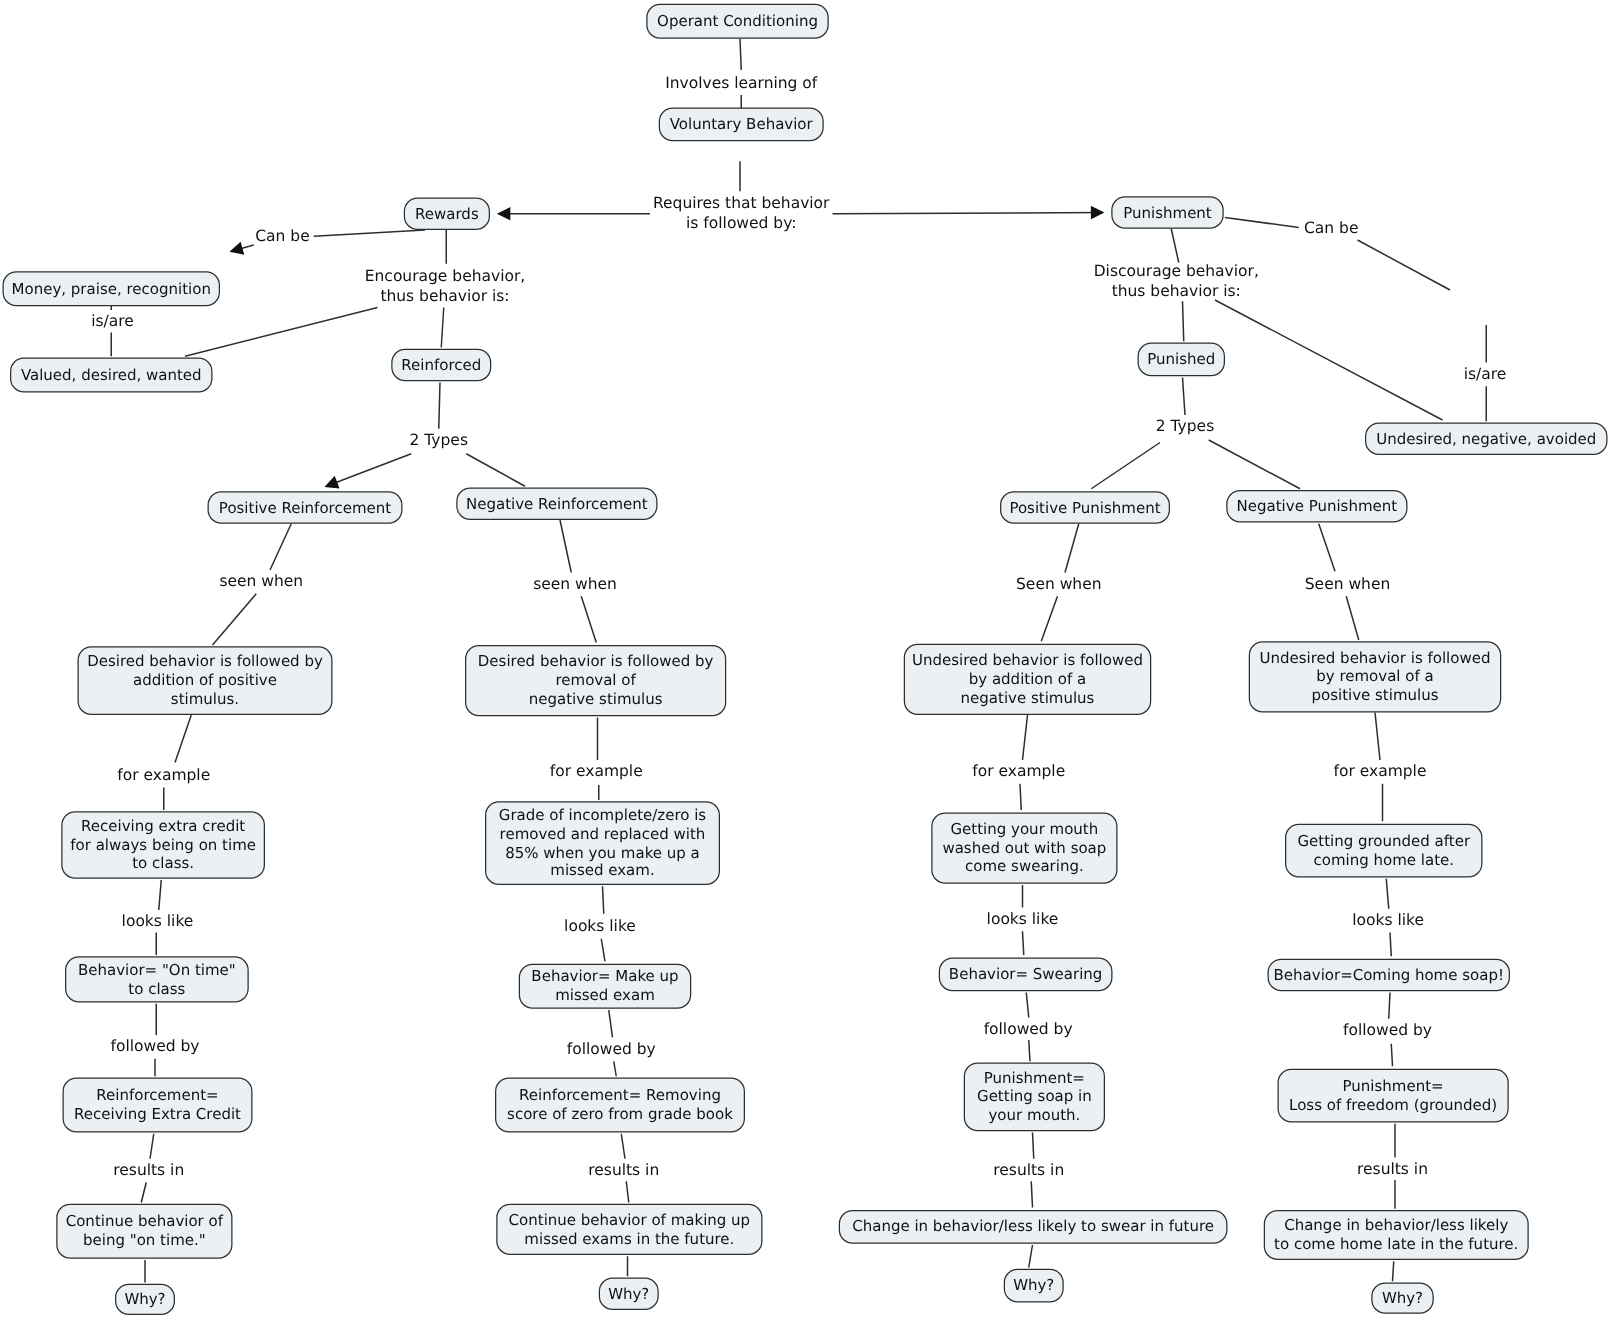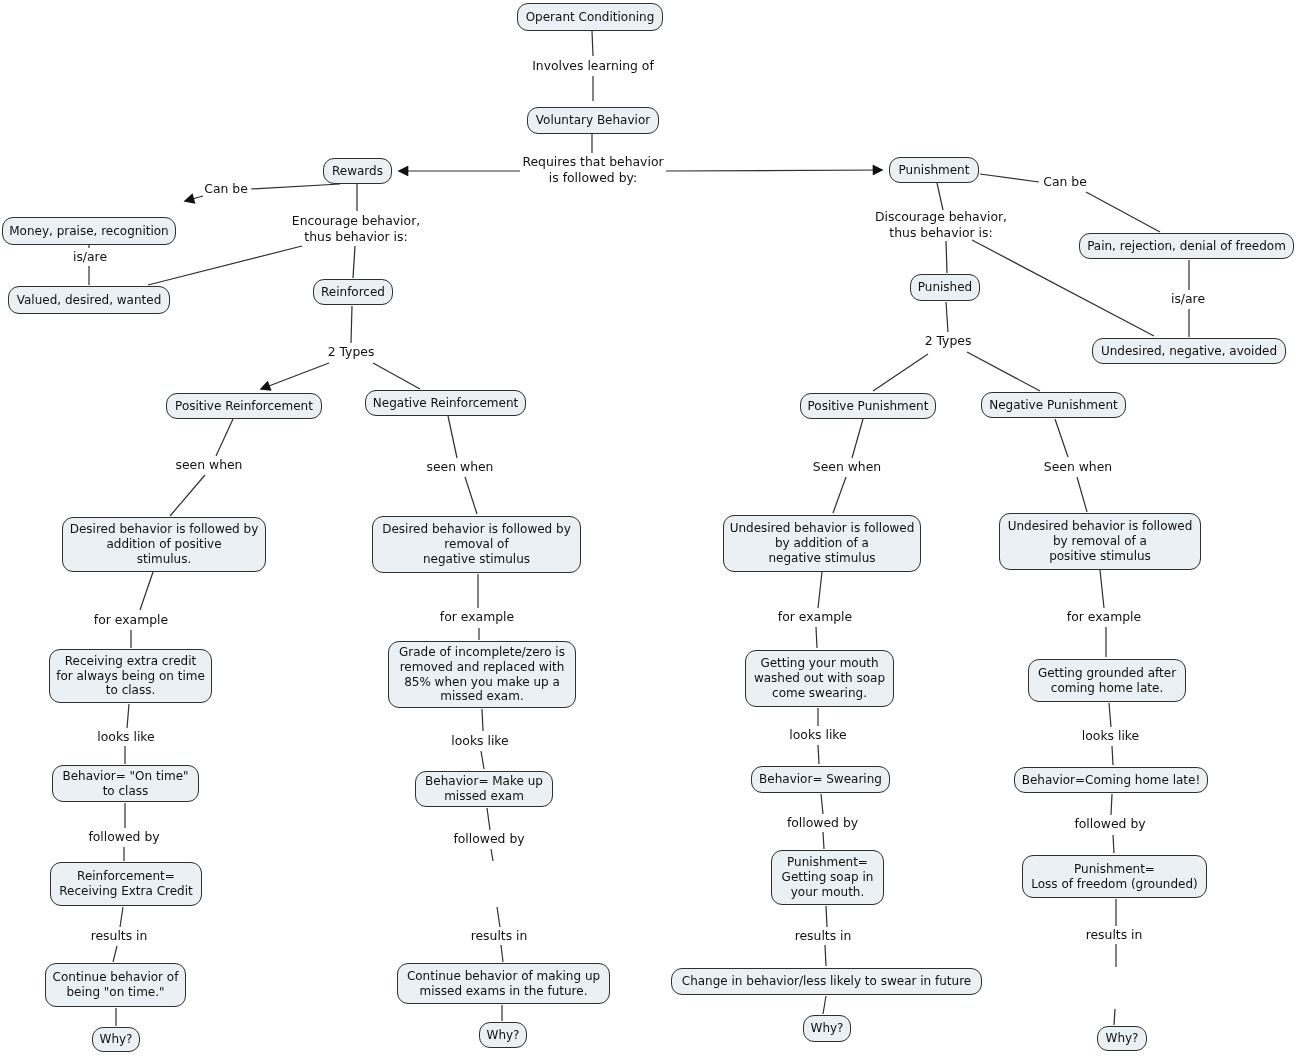--- a/index.html
+++ b/index.html
@@ -116,27 +116,26 @@
     <line class="edge" x1="1109" y1="703" x2="1111" y2="727"></line>
     <line class="edge" x1="1112" y1="746" x2="1113" y2="765"></line>
     <line class="edge" x1="1112" y1="794" x2="1111" y2="815"></line>
     <line class="edge" x1="1113" y1="835" x2="1114" y2="853"></line>
     <line class="edge" x1="1116" y1="899" x2="1116" y2="926"></line>
     <line class="edge" x1="1116" y1="944" x2="1116" y2="967"></line>
     <line class="edge" x1="1115" y1="1009" x2="1114" y2="1025"></line>
   </svg>
 
   <div class="node" style="left:517px;top:3px;width:146px;height:28px">Operant Conditioning</div>
-  <div class="node" style="left:527px;top:107px;width:132px;height:27px">Voluntary Behavior</div>
+  <div class="node" style="left:527px;top:86px;width:132px;height:27px">Voluntary Behavior</div>
   <div class="node" style="left:323px;top:158px;width:69px;height:26px">Rewards</div>
   <div class="node" style="left:889px;top:157px;width:90px;height:26px">Punishment</div>
   <div class="node" style="left:2px;top:217px;width:174px;height:28px">Money, praise, recognition</div>
   <div class="node" style="left:8px;top:286px;width:162px;height:28px">Valued, desired, wanted</div>
   <div class="node" style="left:313px;top:279px;width:80px;height:26px">Reinforced</div>
-  <div class="node" style="left:1079px;top:233px;width:215px;height:26px">Pain, rejection, denial of freedom</div>
   <div class="node" style="left:910px;top:274px;width:70px;height:27px">Punished</div>
   <div class="node" style="left:1092px;top:338px;width:194px;height:26px">Undesired, negative, avoided</div>
   <div class="node" style="left:166px;top:393px;width:156px;height:26px">Positive Reinforcement</div>
   <div class="node" style="left:365px;top:390px;width:161px;height:26px">Negative Reinforcement</div>
   <div class="node" style="left:800px;top:393px;width:136px;height:26px">Positive Punishment</div>
   <div class="node" style="left:981px;top:392px;width:145px;height:26px">Negative Punishment</div>
 
   <div class="node" style="left:62px;top:517px;width:204px;height:55px">Desired behavior is followed by
 addition of positive
 stimulus.</div>
@@ -161,35 +160,39 @@
 washed out with soap
 come swearing.</div>
   <div class="node" style="left:1028px;top:659px;width:158px;height:43px">Getting grounded after
 coming home late.</div>
 
   <div class="node" style="left:52px;top:765px;width:147px;height:37px">Behavior= "On time"
 to class</div>
   <div class="node" style="left:415px;top:771px;width:138px;height:36px">Behavior= Make up
 missed exam</div>
   <div class="node" style="left:751px;top:766px;width:139px;height:27px">Behavior= Swearing</div>
-  <div class="node" style="left:1014px;top:767px;width:194px;height:26px">Behavior=Coming home late!</div>
+  <div class="node" style="left:1014px;top:767px;width:194px;height:26px">Behavior=Coming home soap!</div>
 
   <div class="node" style="left:50px;top:862px;width:152px;height:44px">Reinforcement=
 Receiving Extra Credit</div>
+  <div class="node" style="left:396px;top:862px;width:200px;height:44px">Reinforcement= Removing
+score of zero from grade book</div>
   <div class="node" style="left:771px;top:850px;width:113px;height:55px">Punishment=
 Getting soap in
 your mouth.</div>
   <div class="node" style="left:1022px;top:855px;width:185px;height:43px">Punishment=
 Loss of freedom (grounded)</div>
 
   <div class="node" style="left:45px;top:963px;width:141px;height:44px">Continue behavior of
 being "on time."</div>
   <div class="node" style="left:397px;top:963px;width:213px;height:41px">Continue behavior of making up
 missed exams in the future.</div>
   <div class="node" style="left:671px;top:968px;width:311px;height:27px">Change in behavior/less likely to swear in future</div>
+  <div class="node" style="left:1011px;top:968px;width:212px;height:40px">Change in behavior/less likely
+to come home late in the future.</div>
 
   <div class="node" style="left:92px;top:1027px;width:48px;height:25px">Why?</div>
   <div class="node" style="left:479px;top:1022px;width:48px;height:26px">Why?</div>
   <div class="node" style="left:803px;top:1015px;width:48px;height:27px">Why?</div>
   <div class="node" style="left:1097px;top:1026px;width:50px;height:25px">Why?</div>
 
   <div class="lbl" style="left:527px;top:58px;width:132px;height:16px">Involves learning of</div>
   <div class="lbl" style="left:518px;top:153px;width:150px;height:33px">Requires that behavior
 is followed by:</div>
   <div class="lbl" style="left:202px;top:181px;width:48px;height:16px">Can be</div>

